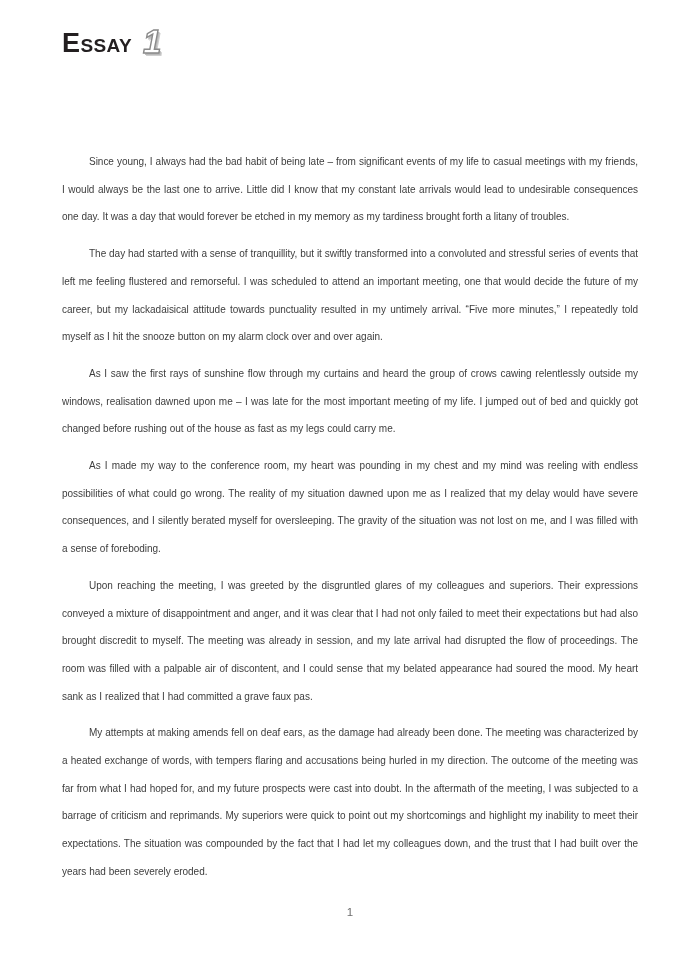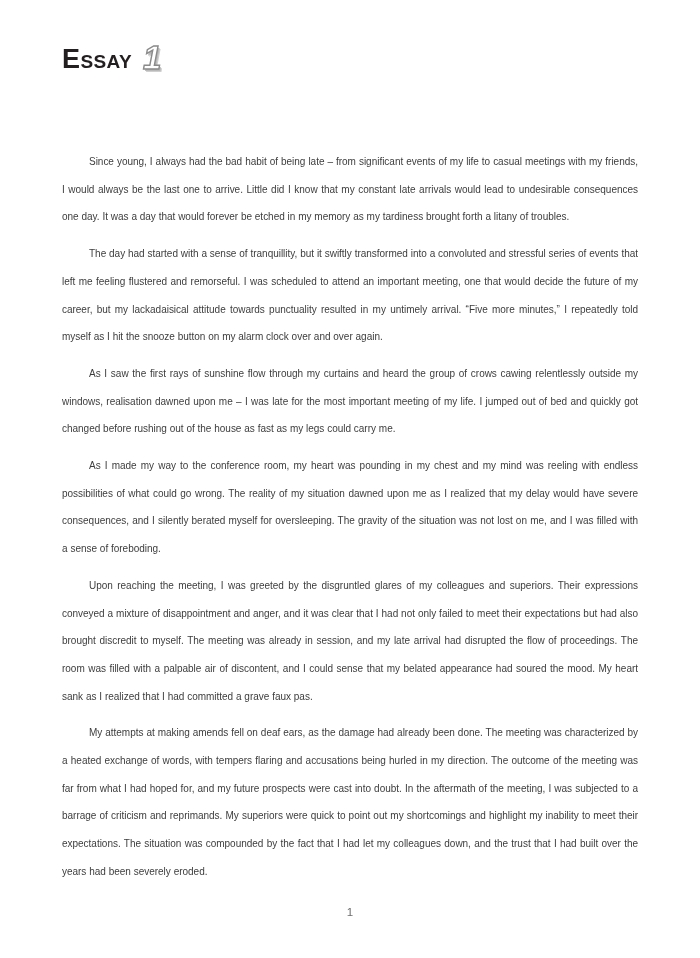--- a/index.html
+++ b/index.html
@@ -20,21 +20,21 @@
     position: relative;
     width: 700px;
     height: 958px;
     box-sizing: border-box;
   }
 
   
   .header {
     position: absolute;
     left: 0;
-    top: 16px;
+    top: 0;
     width: 700px;
     height: 132px;
   }
 
   .essay-title {
     position: absolute;
     left: 62px;
     top: 24px;
     font-size: 25px;
     font-weight: bold;

